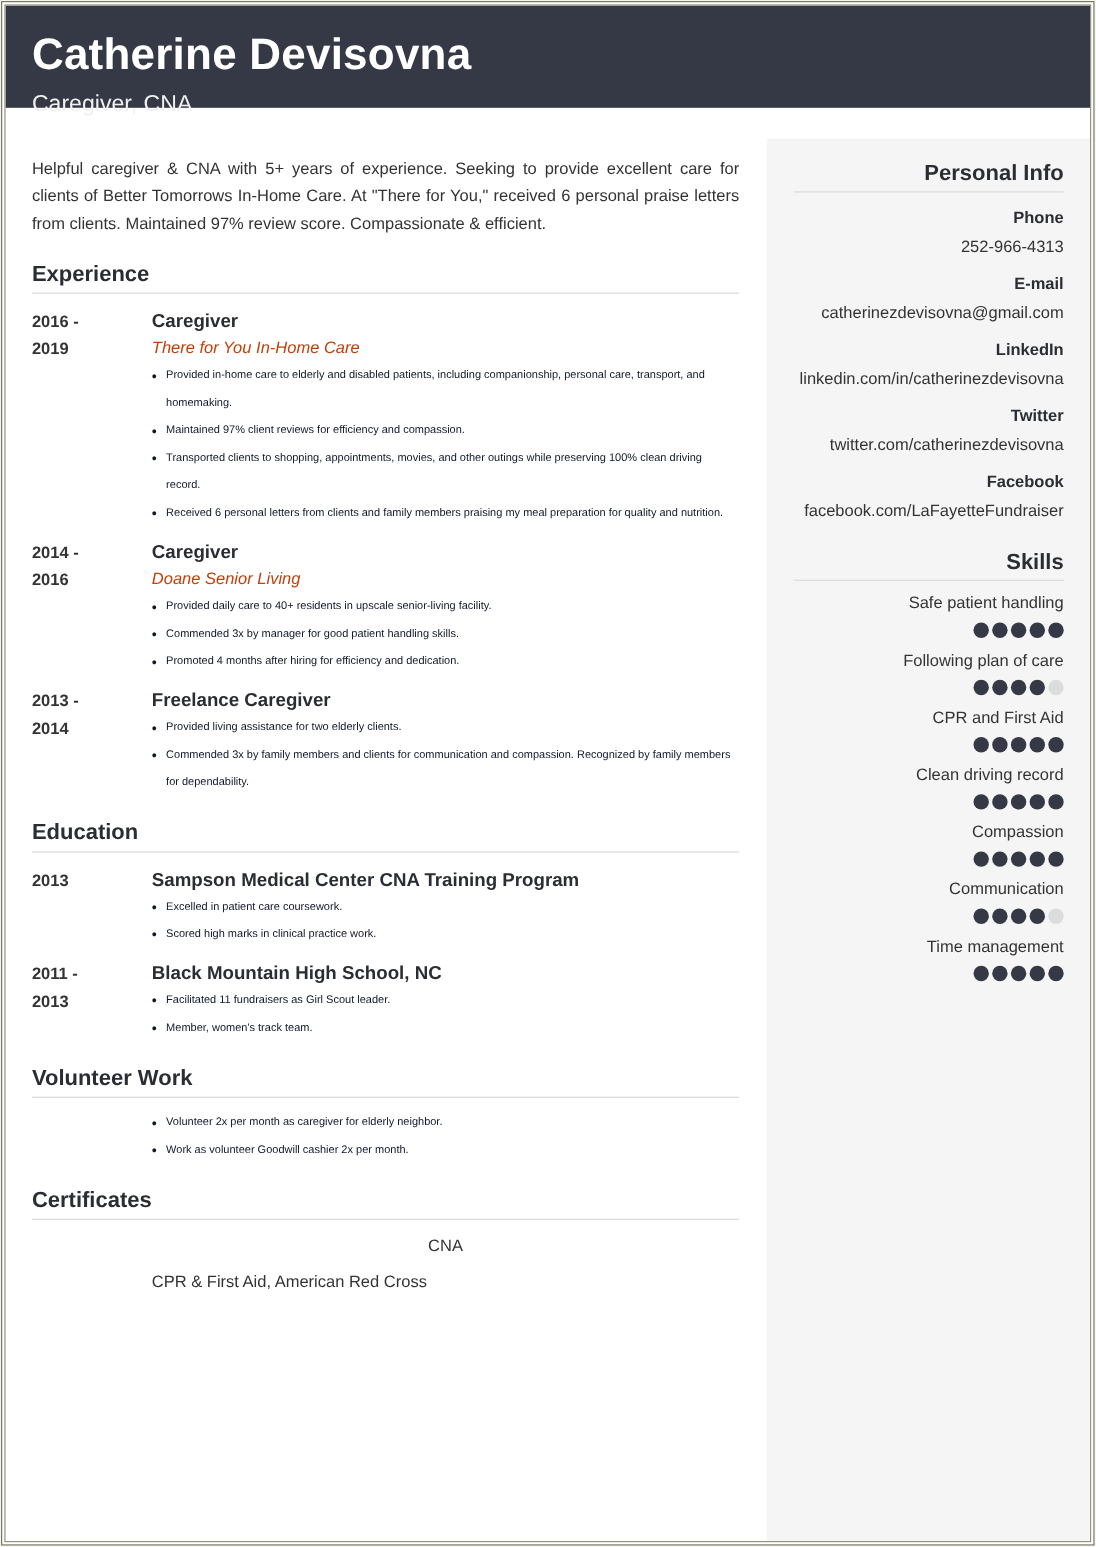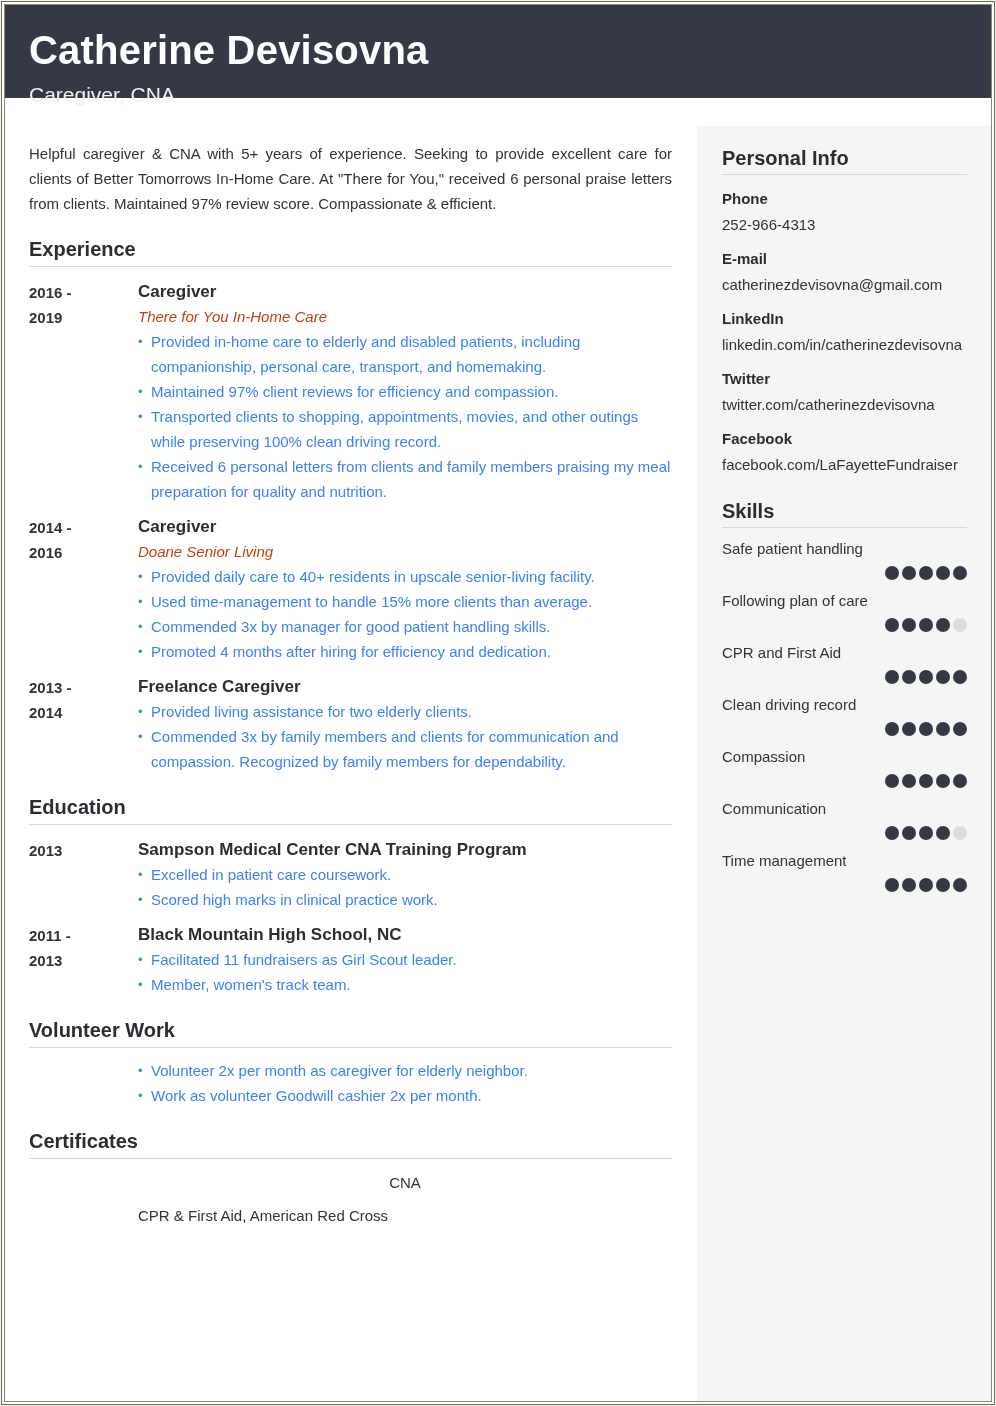--- a/index.html
+++ b/index.html
@@ -14,42 +14,42 @@
       border: 1px solid #8a8a78; overflow: hidden; background: #fff;
     }
     .header {
       position: absolute; left: 0; top: 0; right: 0; height: 93px;
       background: #343945; color: #fff; padding: 22px 0 0 24px;
     }
     .header .name { font-size: 40px; font-weight: bold; line-height: 46px; letter-spacing: 0.2px; }
     .header .title { font-size: 21px; margin-top: 9px; line-height: 26px; color: #f0f0f0; }
     .sidebar {
       position: absolute; left: 692px; top: 121px; right: 0; bottom: 0;
-      background: #f5f5f5; padding: 20px 24px 0 25px;
+      background: #f5f5f5; padding: 20px 24px 0 25px; text-align: right;
     }
     .main { position: absolute; left: 24px; top: 121px; width: 643px; }
     .summary {
       font-size: 15px; line-height: 25px; text-align: justify; color: #333;
       margin-top: 15px;
     }
     .sec-h {
       font-size: 20px; font-weight: bold; color: #2a2d33;
       border-bottom: 1px solid #d8d8d8; padding-bottom: 4px; line-height: 26px;
     }
     .entry { display: flex; margin-top: 10px; }
     .entry .date {
       width: 109px; font-size: 15px; font-weight: bold; line-height: 25px; color: #333;
       padding-top: 1px;
     }
     .entry .body { flex: 1; }
     .entry .role { font-size: 17px; font-weight: bold; line-height: 25px; color: #2a2d33; }
     .entry .org { font-size: 15px; font-style: italic; line-height: 25px; color: #c2410c; }
     ul.bullets { list-style: none; }
     ul.bullets li {
-      position: relative; padding-left: 13px; font-size: 15px; line-height: 25px; color: #3b82f6;
+      position: relative; padding-left: 13px; font-size: 10px; line-height: 25px; color: #0f172a;
     }
     ul.bullets li::before {
       content: "\2022"; position: absolute; left: 0; top: 0; font-size: 13px;
     }
     .cert { font-size: 15px; line-height: 25px; color: #333; padding-left: 109px; }
     .side-h {
       font-size: 20px; font-weight: bold; color: #2a2d33; line-height: 24px;
       border-bottom: 1px solid #d8d8d8; padding-bottom: 4px;
     }
     .info-label { font-size: 15px; font-weight: bold; color: #2a2d33; line-height: 22px; margin-top: 12px; }
@@ -97,21 +97,20 @@
       <div class="entry">
         <div class="date">
           <div>2014 -</div>
           <div>2016</div>
         </div>
         <div class="body">
           <div class="role">Caregiver</div>
           <div class="org">Doane Senior Living</div>
           <ul class="bullets">
             <li>Provided daily care to 40+ residents in upscale senior-living facility.</li>
-            <li>Used time-management to handle 15% more clients than average.</li>
             <li>Commended 3x by manager for good patient handling skills.</li>
             <li>Promoted 4 months after hiring for efficiency and dedication.</li>
           </ul>
         </div>
       </div>
 
       <div class="entry">
         <div class="date">
           <div>2013 -</div>
           <div>2014</div>

